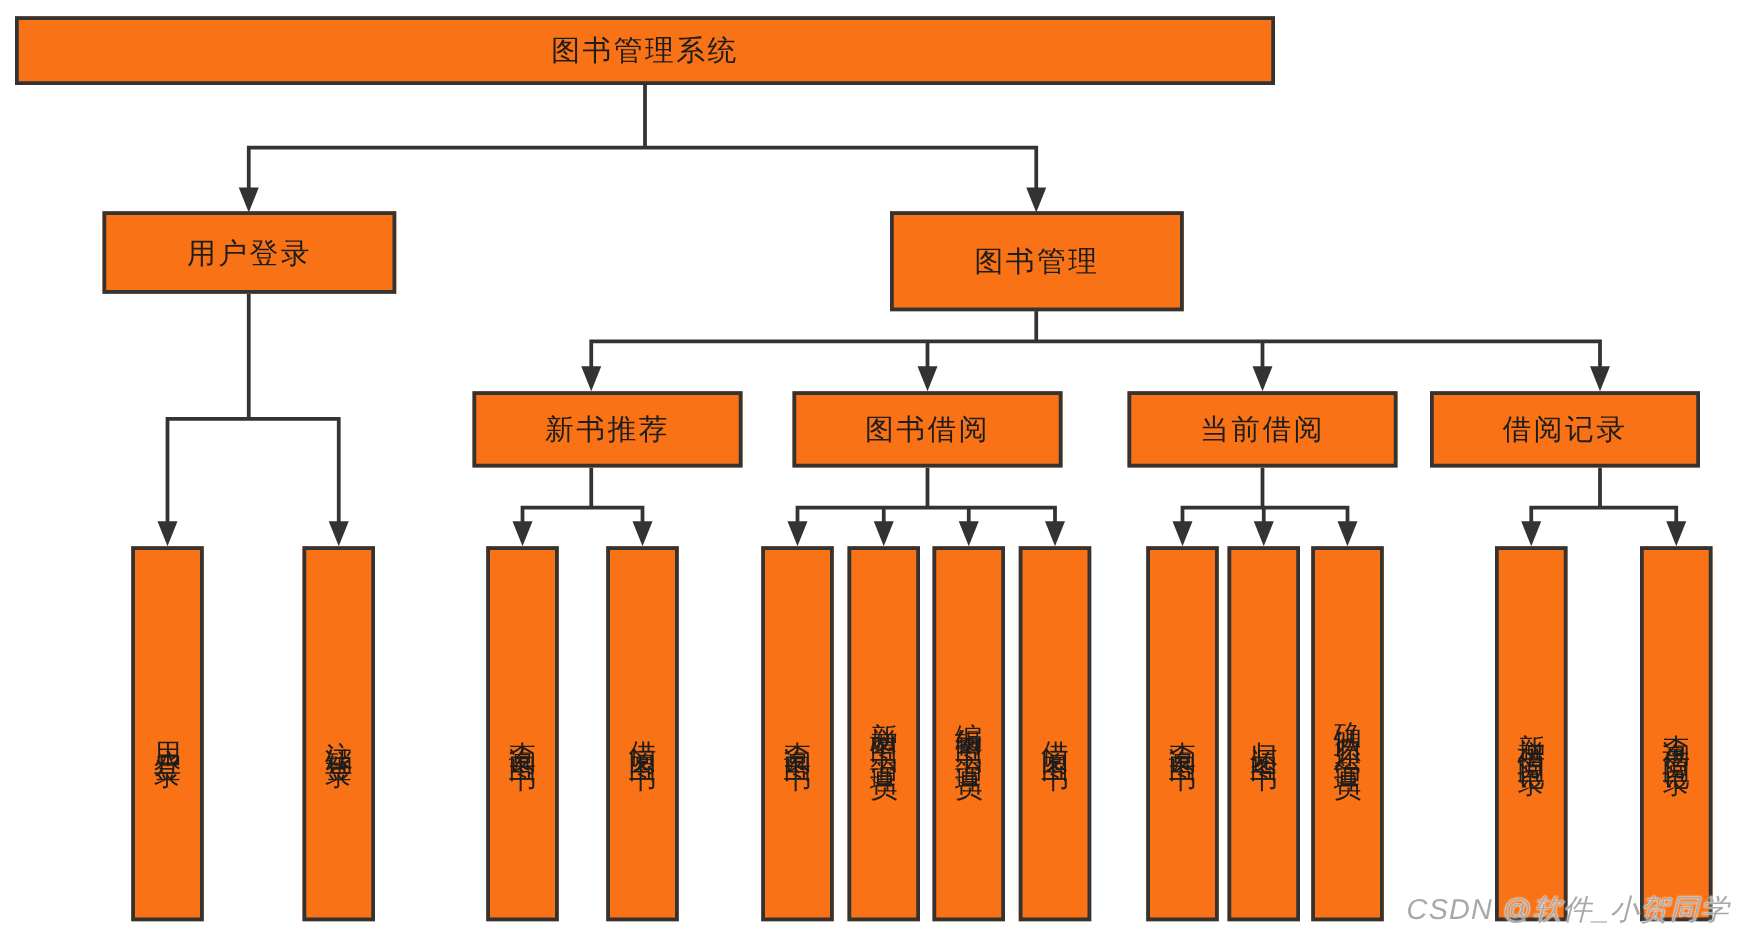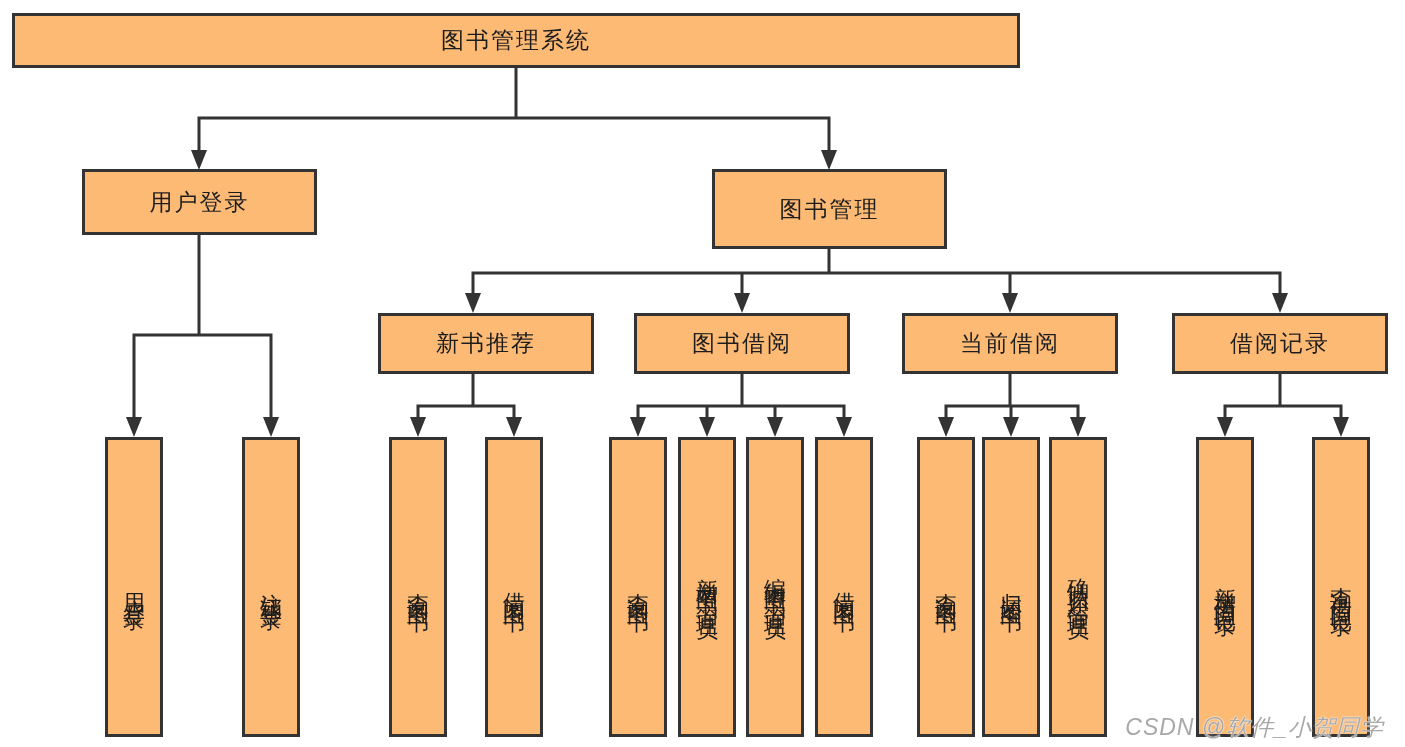--- a/index.html
+++ b/index.html
@@ -19,21 +19,21 @@
     position: absolute;
     left: 0;
     top: 0;
     width: 1405px;
     height: 747px;
   }
   .node {
     position: absolute;
     box-sizing: border-box;
     border: 3px solid #333333;
-    background: #fdba74;
+    background: #f97316;
     display: flex;
     align-items: center;
     justify-content: center;
     color: #1d1d1d;
   }
   .h-label {
     font-size: 23px;
     letter-spacing: 2px;
     white-space: nowrap;
   }
@@ -140,21 +140,21 @@
 
   <div class="node" style="left:378px; top:313px; width:216px; height:61px">
     <span class="h-label">新书推荐</span>
   </div>
   <div class="node" style="left:902px; top:313px; width:216px; height:61px">
     <span class="h-label">当前借阅</span>
   </div>
   <div class="node" style="left:634px; top:313px; width:216px; height:61px">
     <span class="h-label">图书借阅</span>
   </div>
-  <div class="node" style="left:1172px; top:313px; width:216px; height:61px">
+  <div class="node" style="left:1144px; top:313px; width:216px; height:61px">
     <span class="h-label">借阅记录</span>
   </div>
 
   <div class="node" style="left:105px; top:437px; width:58px; height:300px">
     <span class="v-label">用户登录</span>
   </div>
   <div class="node" style="left:242px; top:437px; width:58px; height:300px">
     <span class="v-label">注销登录</span>
   </div>
 

